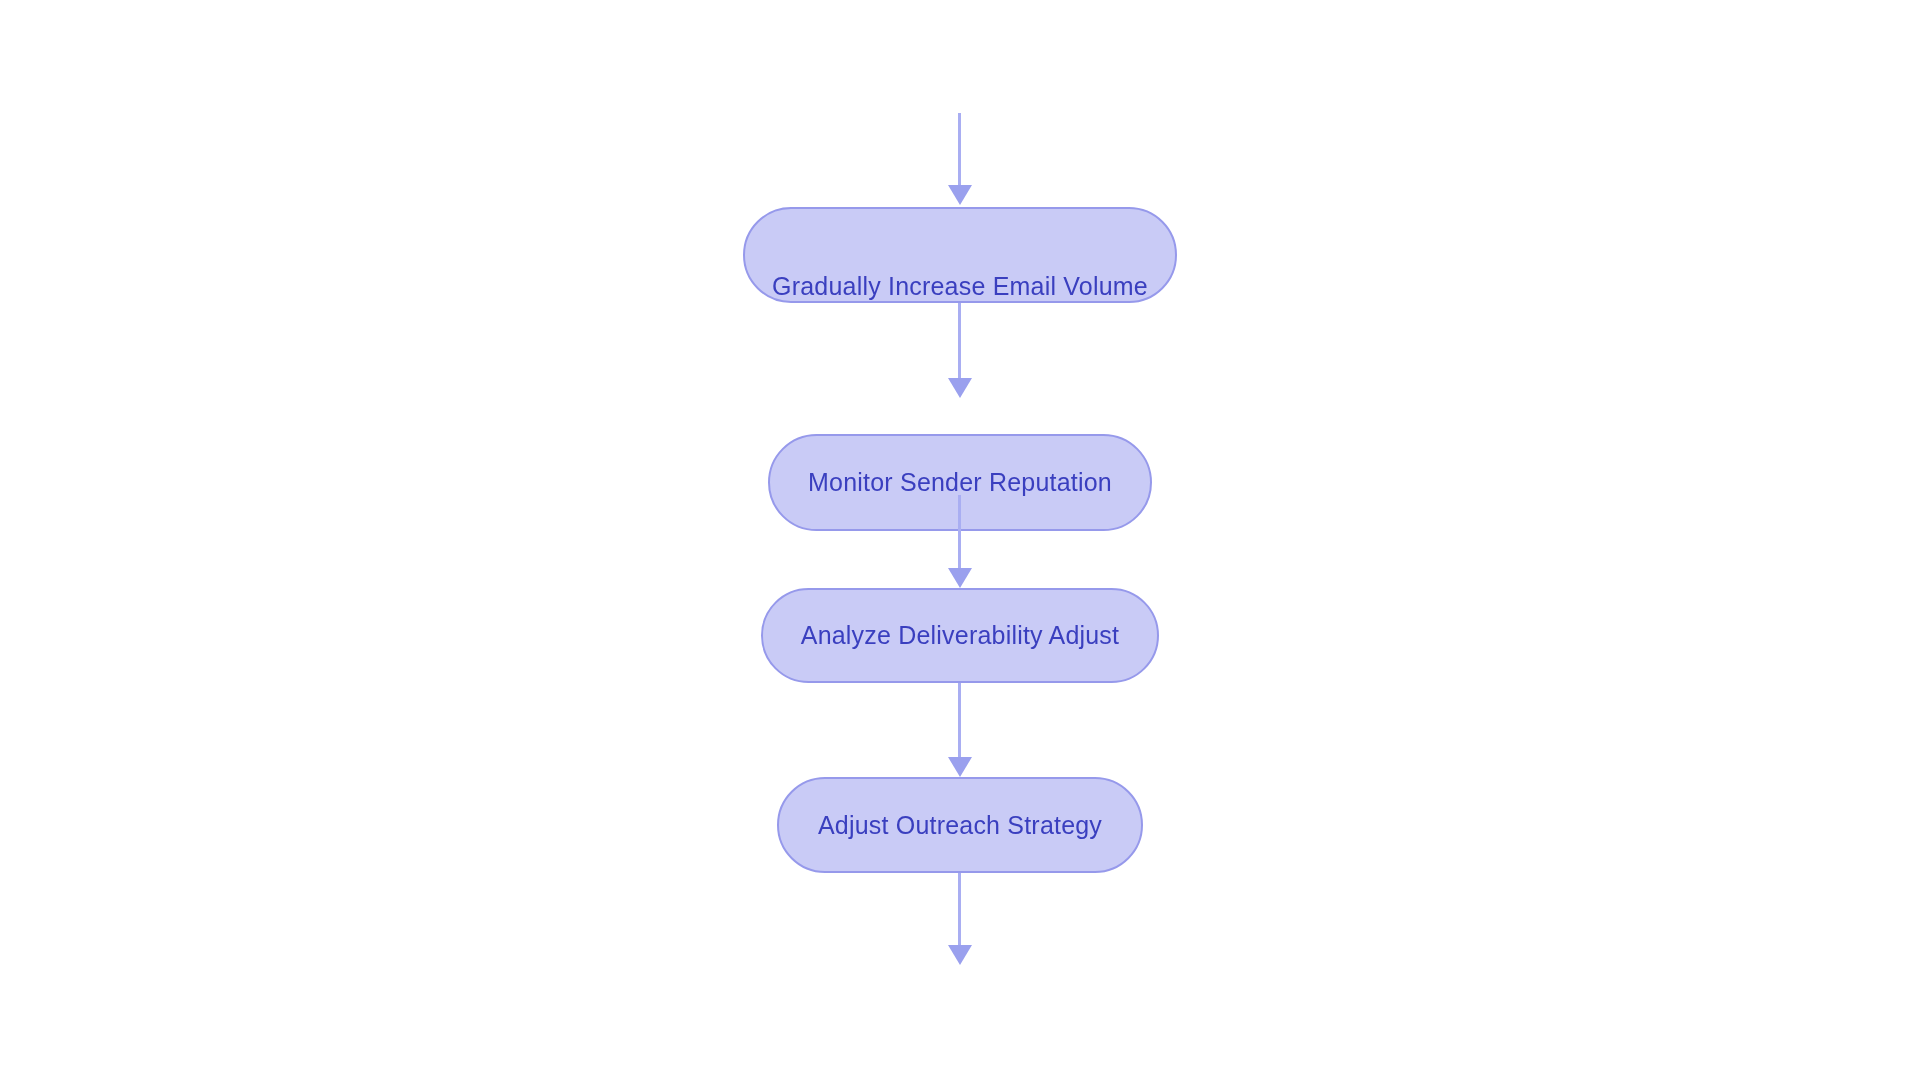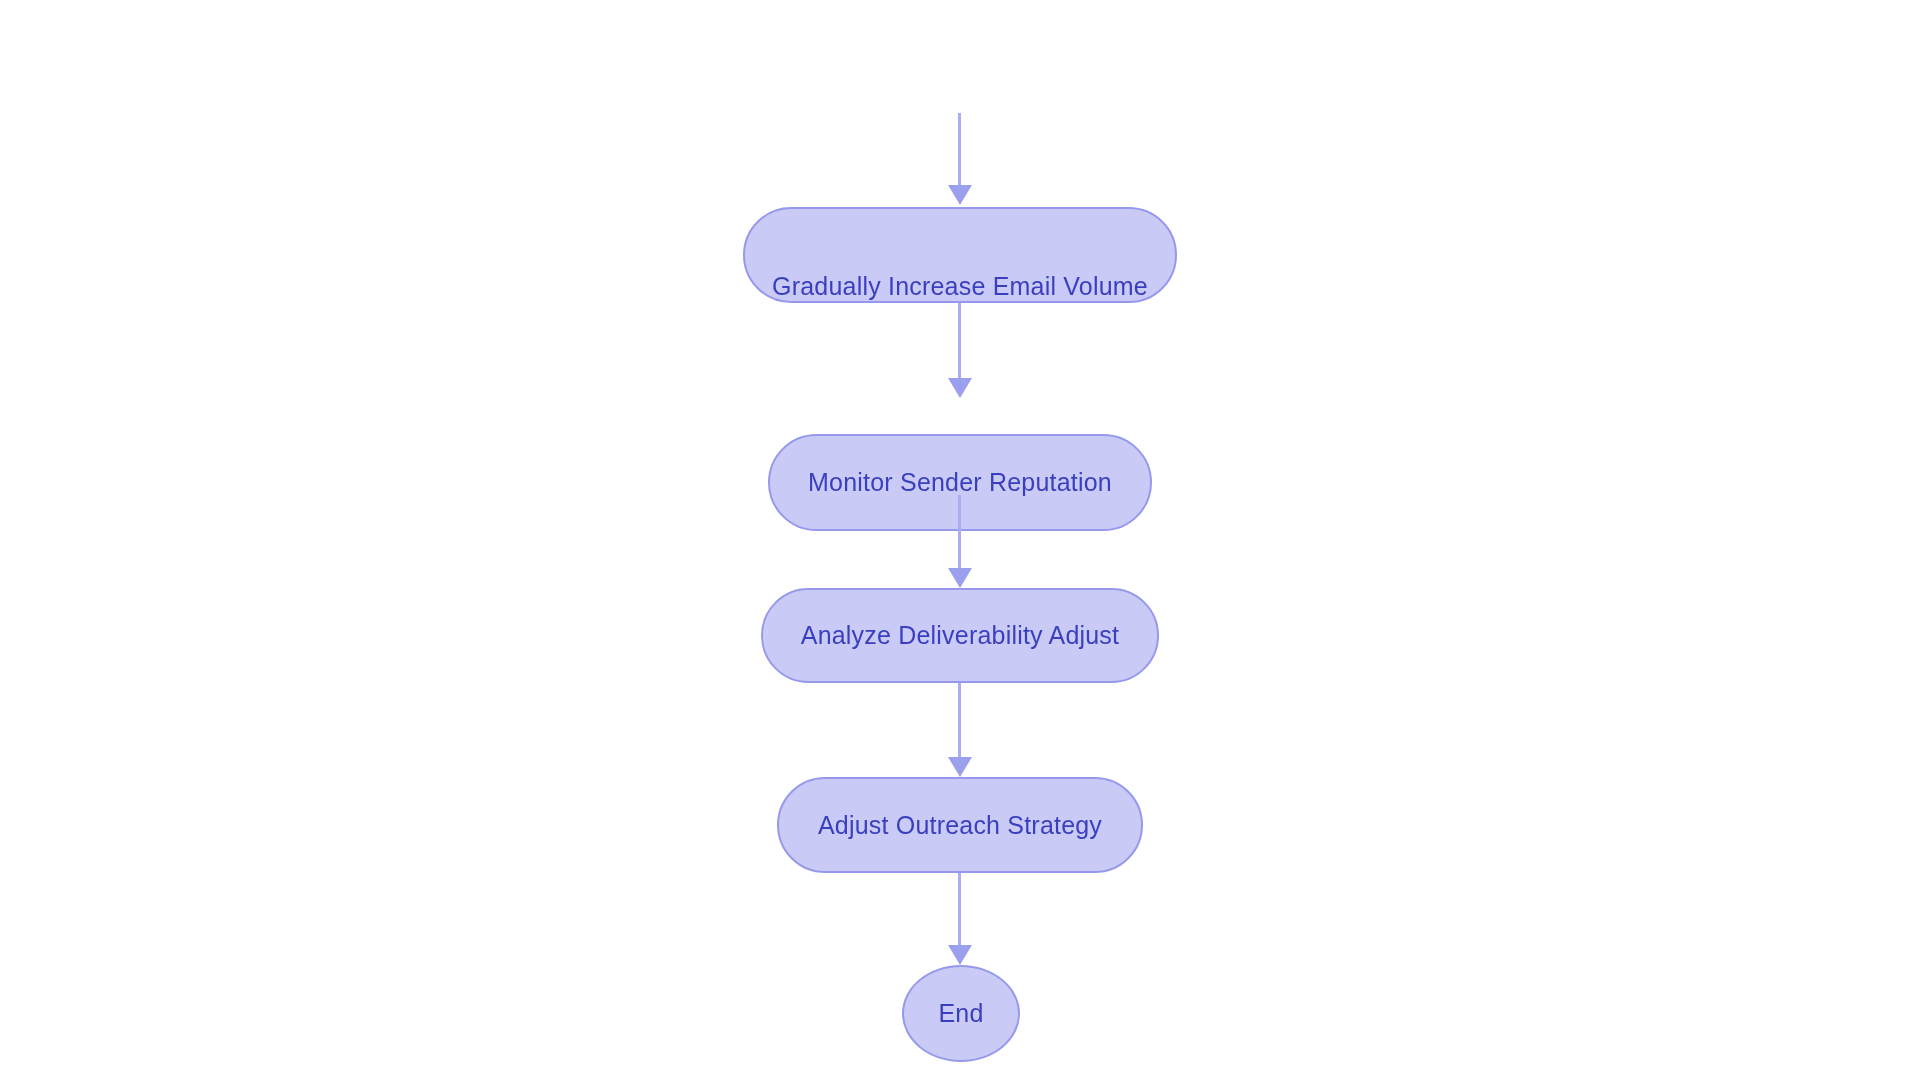--- a/index.html
+++ b/index.html
@@ -103,17 +103,14 @@
 
   <div class="flow-node stadium n5">
     <span>Adjust Outreach Strategy</span>
   </div>
 
   <div class="connector c5">
     <div class="line"></div>
     <div class="head"></div>
   </div>
 
-  <div class="flow-node circle n6">
-    <span>End</span>
-  </div>
 
 </div>
 
 </body></html>

